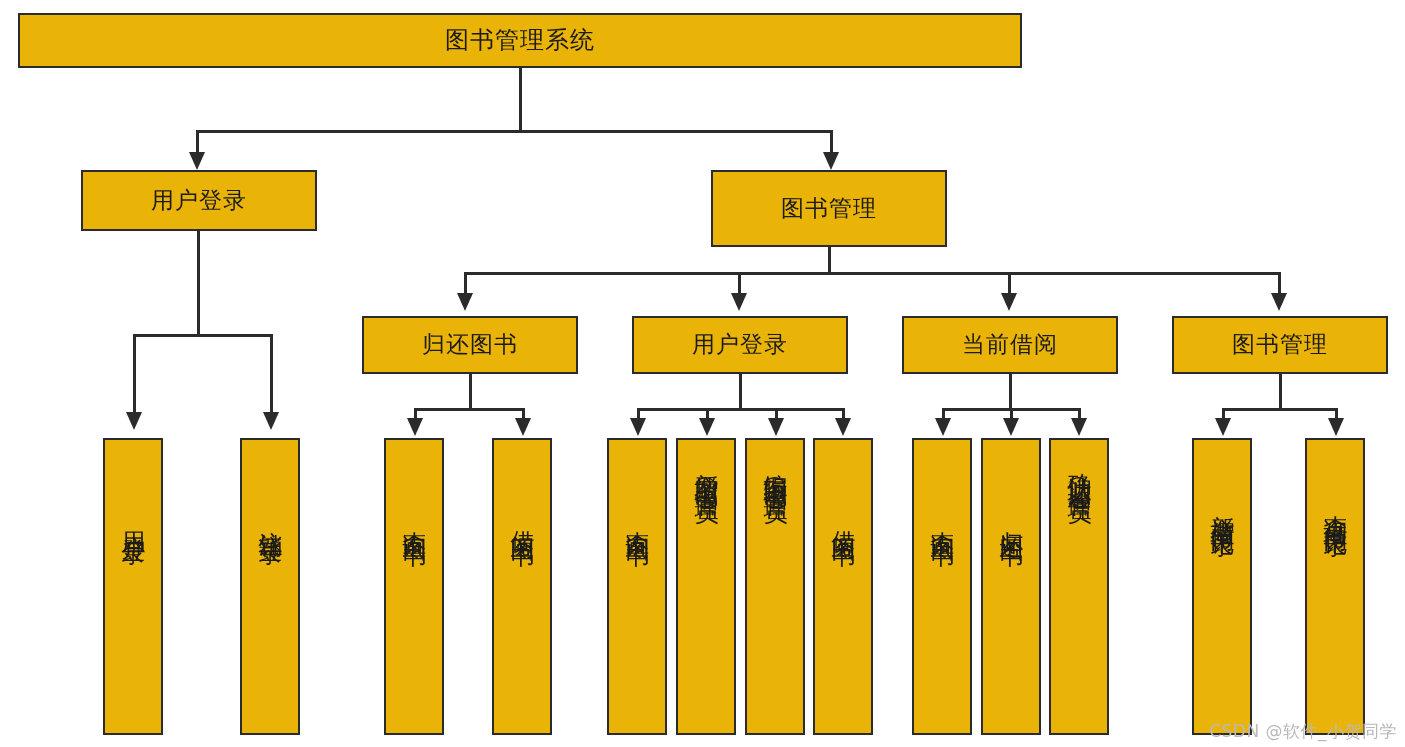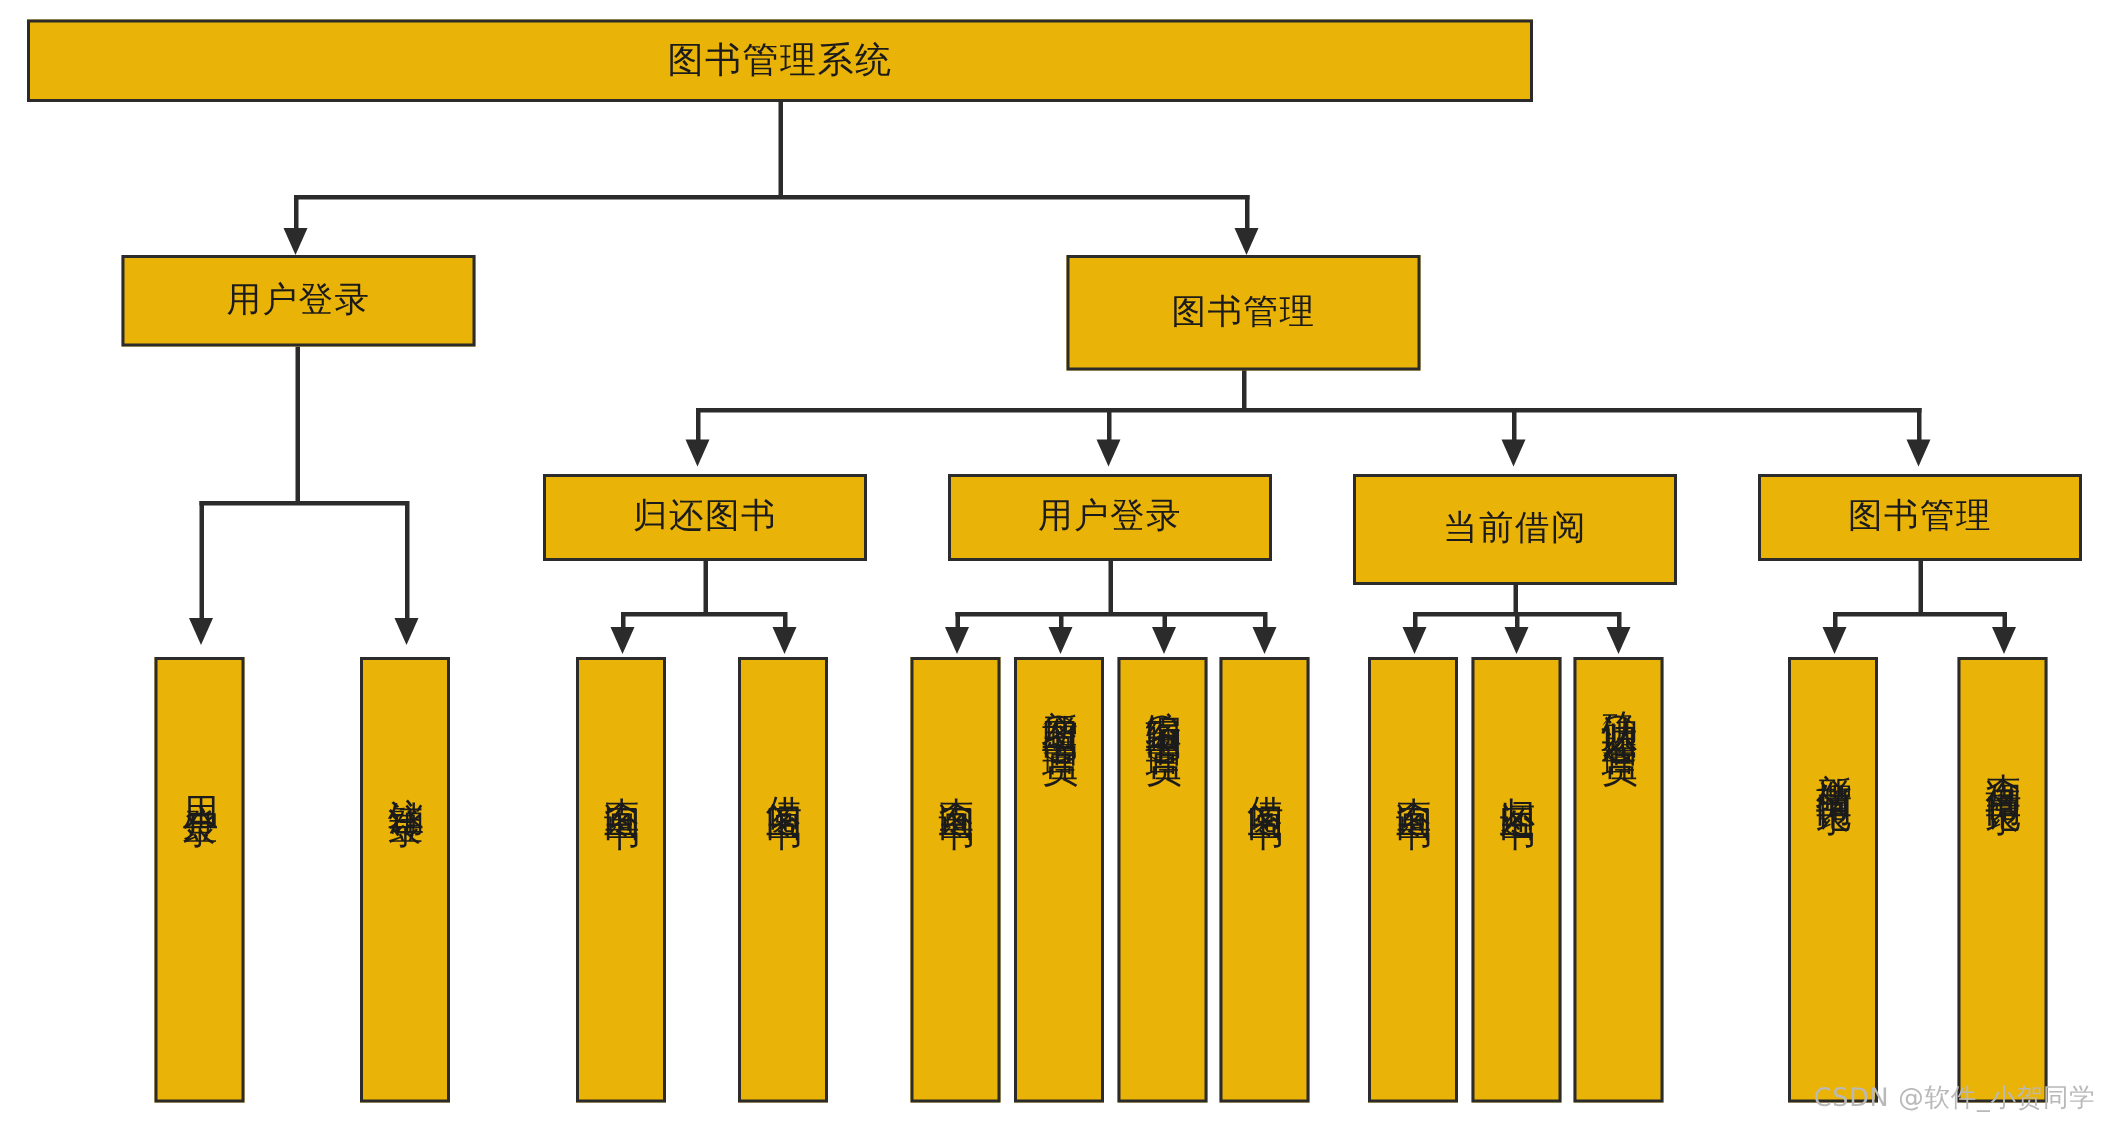--- a/index.html
+++ b/index.html
@@ -138,21 +138,21 @@
   <div class="arrow" style="left:1271px; top:293px;"></div>
 
   <div class="node horiz" style="left:362px; top:316px; width:216px; height:58px;">
     <span>归还图书</span>
   </div>
 
   <div class="node horiz" style="left:632px; top:316px; width:216px; height:58px;">
     <span>用户登录</span>
   </div>
 
-  <div class="node horiz" style="left:902px; top:316px; width:216px; height:74px;">
+  <div class="node horiz" style="left:902px; top:316px; width:216px; height:58px;">
     <span>当前借阅</span>
   </div>
 
   <div class="node horiz" style="left:1172px; top:316px; width:216px; height:58px;">
     <span>图书管理</span>
   </div>
 
   <div class="ln v" style="left:469px; top:374px; height:36px;"></div>
   <div class="ln h" style="left:414px; top:408px; width:110px; height:2.5px;"></div>
   <div class="ln v" style="left:414px; top:408px; height:12px;"></div>

